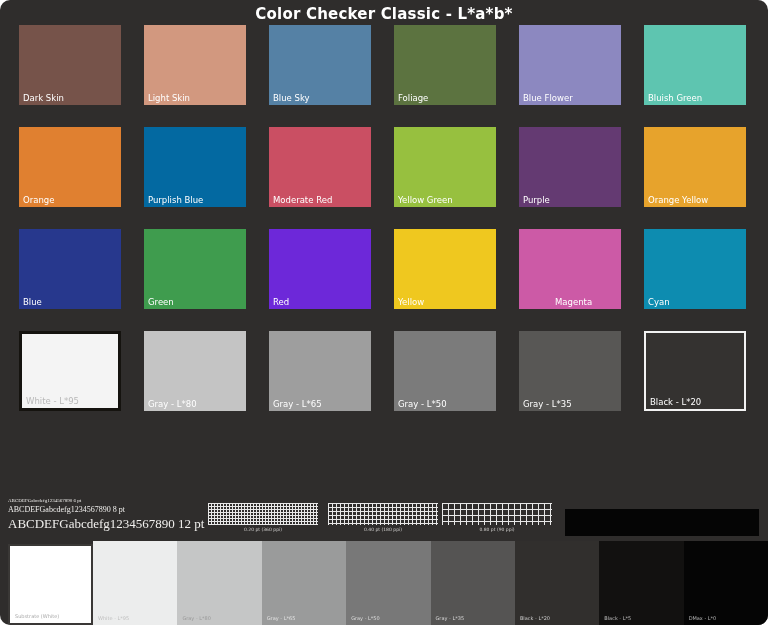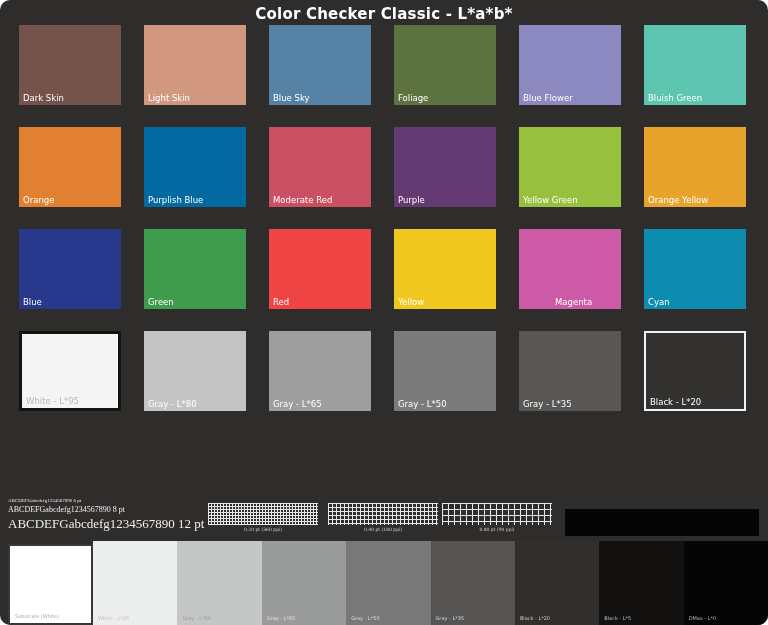--- a/index.html
+++ b/index.html
@@ -167,38 +167,38 @@
       <div class="patch-row">
         <div class="patch" style="background: rgb(224, 128, 48);">
           <span class="plabel" style="color: rgb(255, 255, 255);">Orange</span>
         </div>
         <div class="patch" style="background: #0369a1;">
           <span class="plabel" style="color: rgb(255, 255, 255);">Purplish Blue</span>
         </div>
         <div class="patch" style="background: rgb(202, 79, 99);">
           <span class="plabel" style="color: rgb(255, 255, 255);">Moderate Red</span>
         </div>
+        <div class="patch" style="background: rgb(151, 192, 63);">
+          <span class="plabel" style="color: rgb(255, 255, 255);">Yellow Green</span>
+        </div>
         <div class="patch" style="background: rgb(100, 58, 114);">
           <span class="plabel" style="color: rgb(255, 255, 255);">Purple</span>
         </div>
-        <div class="patch" style="background: rgb(151, 192, 63);">
-          <span class="plabel" style="color: rgb(255, 255, 255);">Yellow Green</span>
-        </div>
         <div class="patch" style="background: rgb(231, 163, 44);">
           <span class="plabel" style="color: rgb(255, 255, 255);">Orange Yellow</span>
         </div>
       </div>
       <div class="patch-row">
         <div class="patch" style="background: rgb(39, 56, 141);">
           <span class="plabel" style="color: rgb(255, 255, 255);">Blue</span>
         </div>
         <div class="patch" style="background: rgb(63, 156, 78);">
           <span class="plabel" style="color: rgb(255, 255, 255);">Green</span>
         </div>
-        <div class="patch" style="background: #ef4444;">
+        <div class="patch" style="background: #6d28d9;">
           <span class="plabel" style="color: rgb(255, 255, 255);">Red</span>
         </div>
         <div class="patch" style="background: rgb(239, 200, 31);">
           <span class="plabel" style="color: rgb(255, 255, 255);">Yellow</span>
         </div>
         <div class="patch" style="background: rgb(204, 90, 166);">
           <span class="plabel" style="color: rgb(255, 255, 255); padding-left: 32px;">Magenta</span>
         </div>
         <div class="patch" style="background: rgb(13, 140, 176);">
           <span class="plabel" style="color: rgb(255, 255, 255);">Cyan</span>

